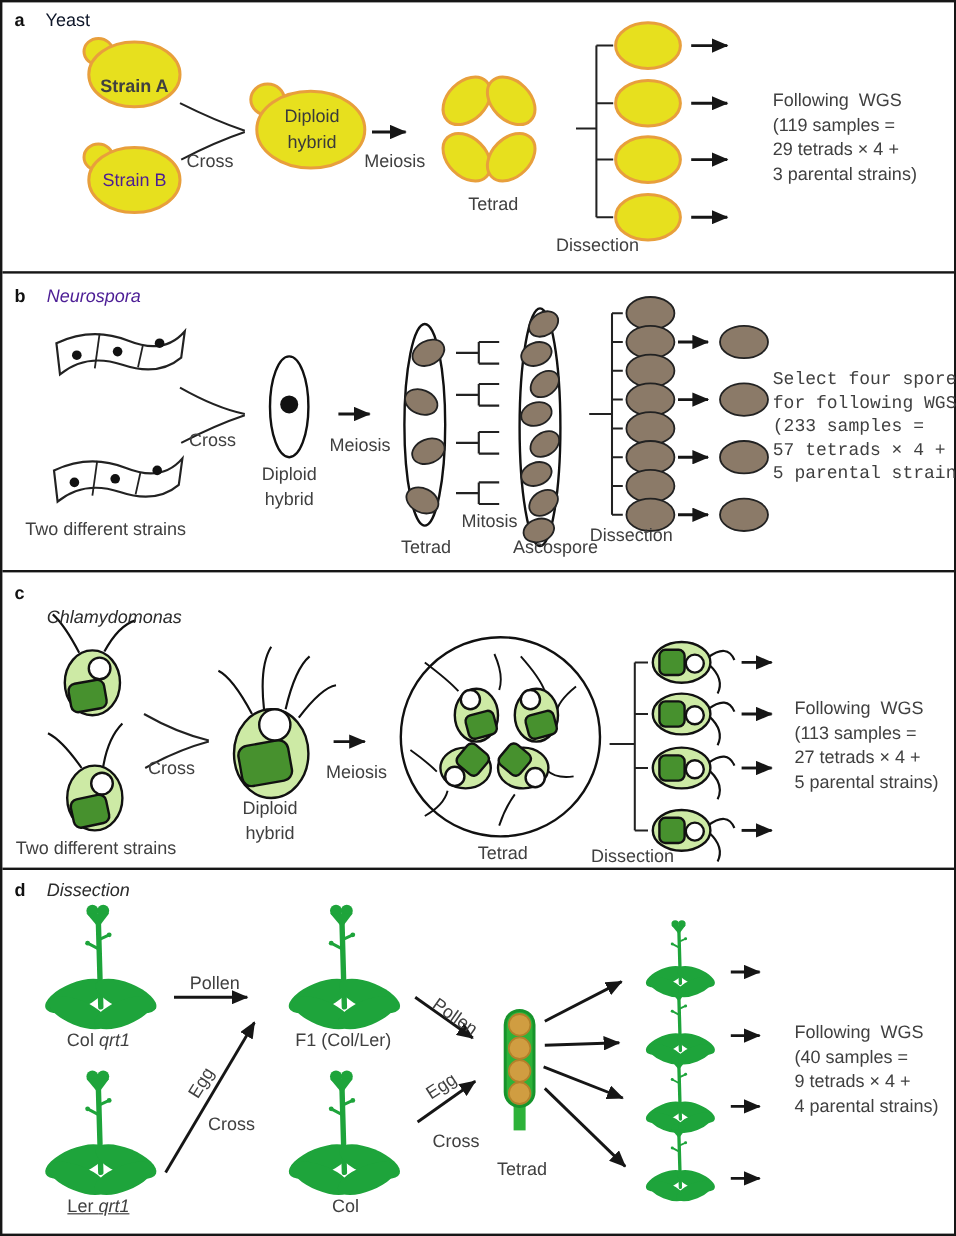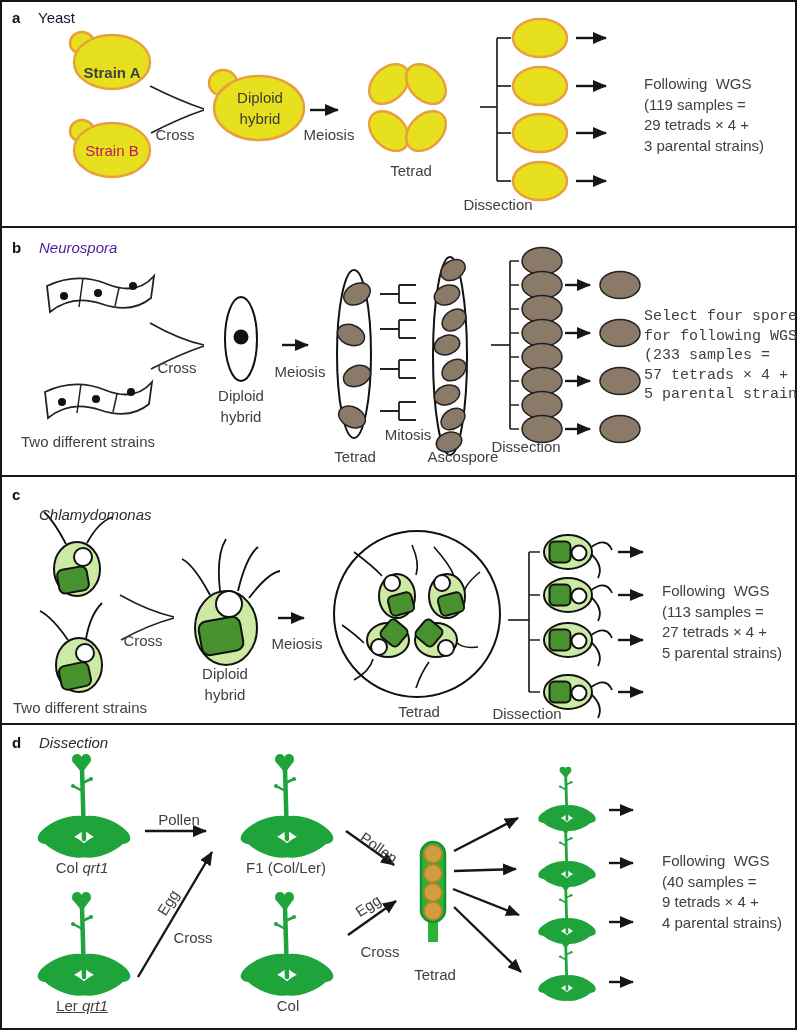--- a/index.html
+++ b/index.html
@@ -72,21 +72,21 @@
       <g stroke="#161616" stroke-width="2.4">
         <line x1="574" y1="36" x2="604" y2="36" marker-end="url(#ma)"></line>
         <line x1="574" y1="84" x2="604" y2="84" marker-end="url(#ma)"></line>
         <line x1="574" y1="131" x2="604" y2="131" marker-end="url(#ma)"></line>
         <line x1="574" y1="179" x2="604" y2="179" marker-end="url(#ma)"></line>
       </g>
     </svg>
     <div class="lbl letter" style="left:10px; top:5px;">a</div>
     <div class="lbl" style="left:36px; top:5px; color:#0f172a;">Yeast</div>
     <div class="lbl c" style="left:110px; top:60px; color:#404040;font-weight:bold;">Strain A</div>
-    <div class="lbl c" style="left:110px; top:138px; color:#be185d;">Strain B</div>
+    <div class="lbl c" style="left:110px; top:138px; color:#4c1d95;">Strain B</div>
     <div class="lbl c" style="left:173px; top:122px;">Cross</div>
     <div class="lbl c" style="left:258px; top:85px; color:#3a3a3a;">Diploid
 hybrid</div>
     <div class="lbl c" style="left:327px; top:122px;">Meiosis</div>
     <div class="lbl c" style="left:409px; top:158px;">Tetrad</div>
     <div class="lbl c" style="left:496px; top:192px;">Dissection</div>
     <div class="lbl blk" style="left:642px; top:72px;">Following  WGS
 (119 samples =
 29 tetrads × 4 +
 3 parental strains)</div>

